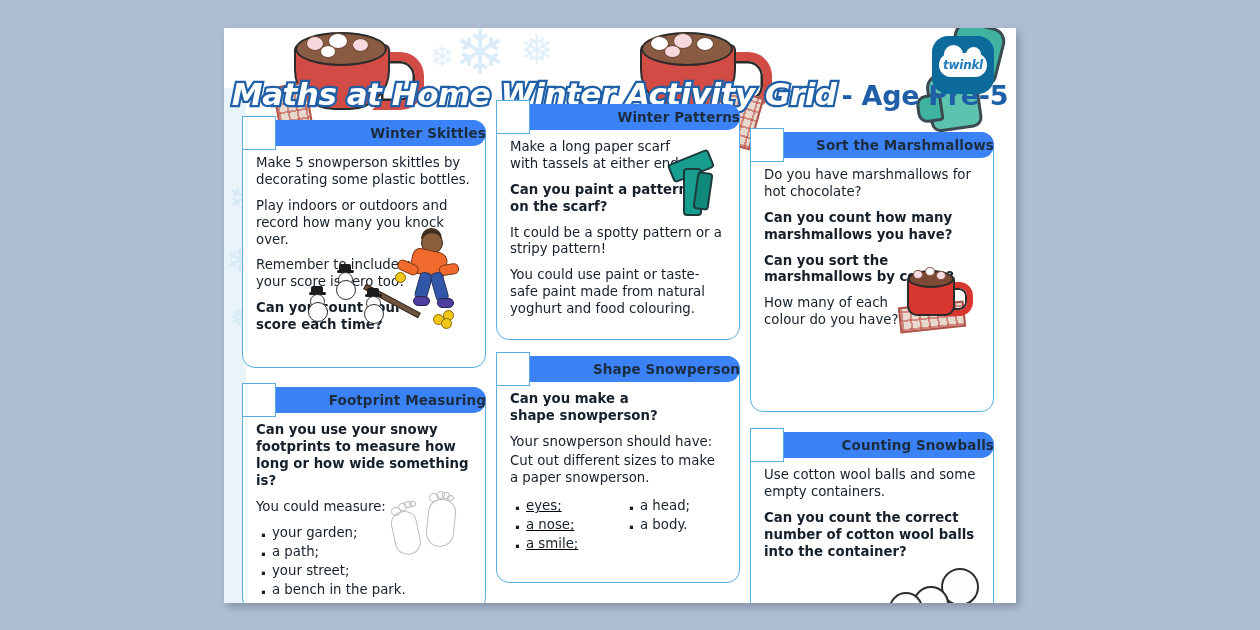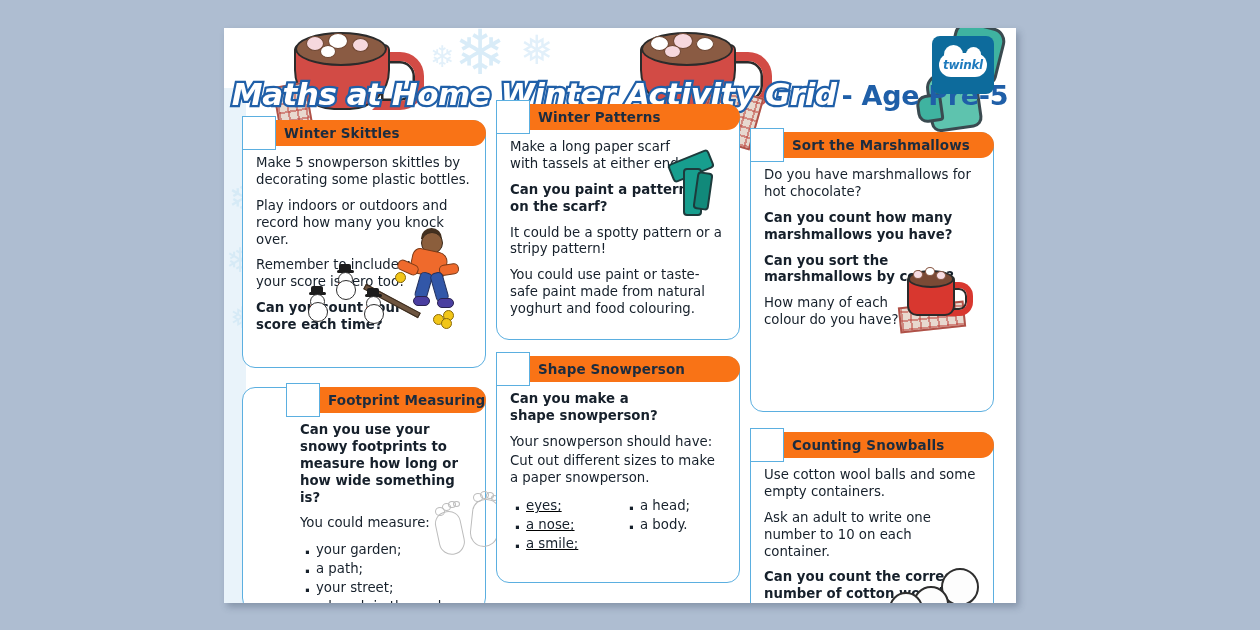--- a/index.html
+++ b/index.html
@@ -94,21 +94,21 @@
     font-family:"DejaVu Sans", sans-serif;
     font-size: 27px; font-weight: 900;
     color:#1f5fa8;
     letter-spacing:-0.3px;
   }
 
   
   #twinkl {
     position:absolute; right:22px; top:8px;
     width:62px; height:58px; background:#0d6b9c;
-    border-radius:8px;
+    border-radius:16px;
     display:flex; align-items:center; justify-content:center;
   }
   #twinkl .cloud {
     position:relative; width:48px; height:24px;
     background:#fff; border-radius:13px;
     display:flex; align-items:center; justify-content:center;
   }
   #twinkl .cloud::before,
   #twinkl .cloud::after {
     content:""; position:absolute; background:#fff; border-radius:50%;
@@ -136,23 +136,23 @@
     border-radius:13px;
     box-sizing:border-box;
   }
   .card-head {
     position:relative;
     height:26px;
     margin:-1px -1px 0 -1px;
   }
   .headbar {
     position:absolute; left:14px; right:0; top:0;
-    height:26px; background:#f97316;
+    height:26px; background:#3b82f6;
     border-radius:13px;
-    display:flex; align-items:center;
+    display:flex; align-items:center;justify-content:flex-end;
   }
   .headbar .htext {
     margin-left:28px;
     font-family:"DejaVu Sans", sans-serif;
     font-size:13.5px; font-weight:700; color:#1c2c3f;
     letter-spacing:.1px;
   }
   .checkbox {
     position:absolute; left:0; top:-4px;
     width:32px; height:32px;
@@ -328,21 +328,21 @@
             <div class="skittle art" style="left:118px; top:142px; width:26px; height:34px;">
               <div class="hat" style="left:6px; top:0px;"></div>
               <div class="brim" style="left:4px; top:6px;"></div>
               <div class="mid" style="left:5px; top:8px;"></div>
               <div class="scf" style="left:5px; top:19px;"></div>
               <div class="bot" style="left:3px; top:16px;"></div>
             </div>
           </div>
         </div>
 
-        <div class="card" style="height:224px; margin-top:19px;padding-left:44px;">
+        <div class="card" style="height:224px; margin-top:19px;">
           <div class="card-head">
             <div class="headbar">
               <span class="htext">Footprint Measuring</span>
             </div>
             <div class="checkbox"></div>
           </div>
           <div class="card-body">
             <p class="b">Can you use your snowy footprints to measure how long or how wide something is?</p>
             <p>You could measure:</p>
             <ul class="bullets">
@@ -446,21 +446,20 @@
 
         <div class="card" style="height:214px; margin-top:20px;">
           <div class="card-head">
             <div class="headbar">
               <span class="htext">Counting Snowballs</span>
             </div>
             <div class="checkbox"></div>
           </div>
           <div class="card-body">
             <p>Use cotton wool balls and some empty containers.</p>
-            <p>Ask an adult to write one number to 10 on each container.</p>
             <p class="b">Can you count the correct number of cotton wool balls into the container?</p>
 
             <div class="art" style="left:138px; top:110px; width:90px; height:60px;">
               <div class="snowball" style="left:52px; top:0px;  width:34px; height:34px;"></div>
               <div class="snowball" style="left:24px; top:18px; width:32px; height:32px;"></div>
               <div class="snowball" style="left:0px;  top:24px; width:30px; height:30px;"></div>
             </div>
           </div>
         </div>
       </div>

